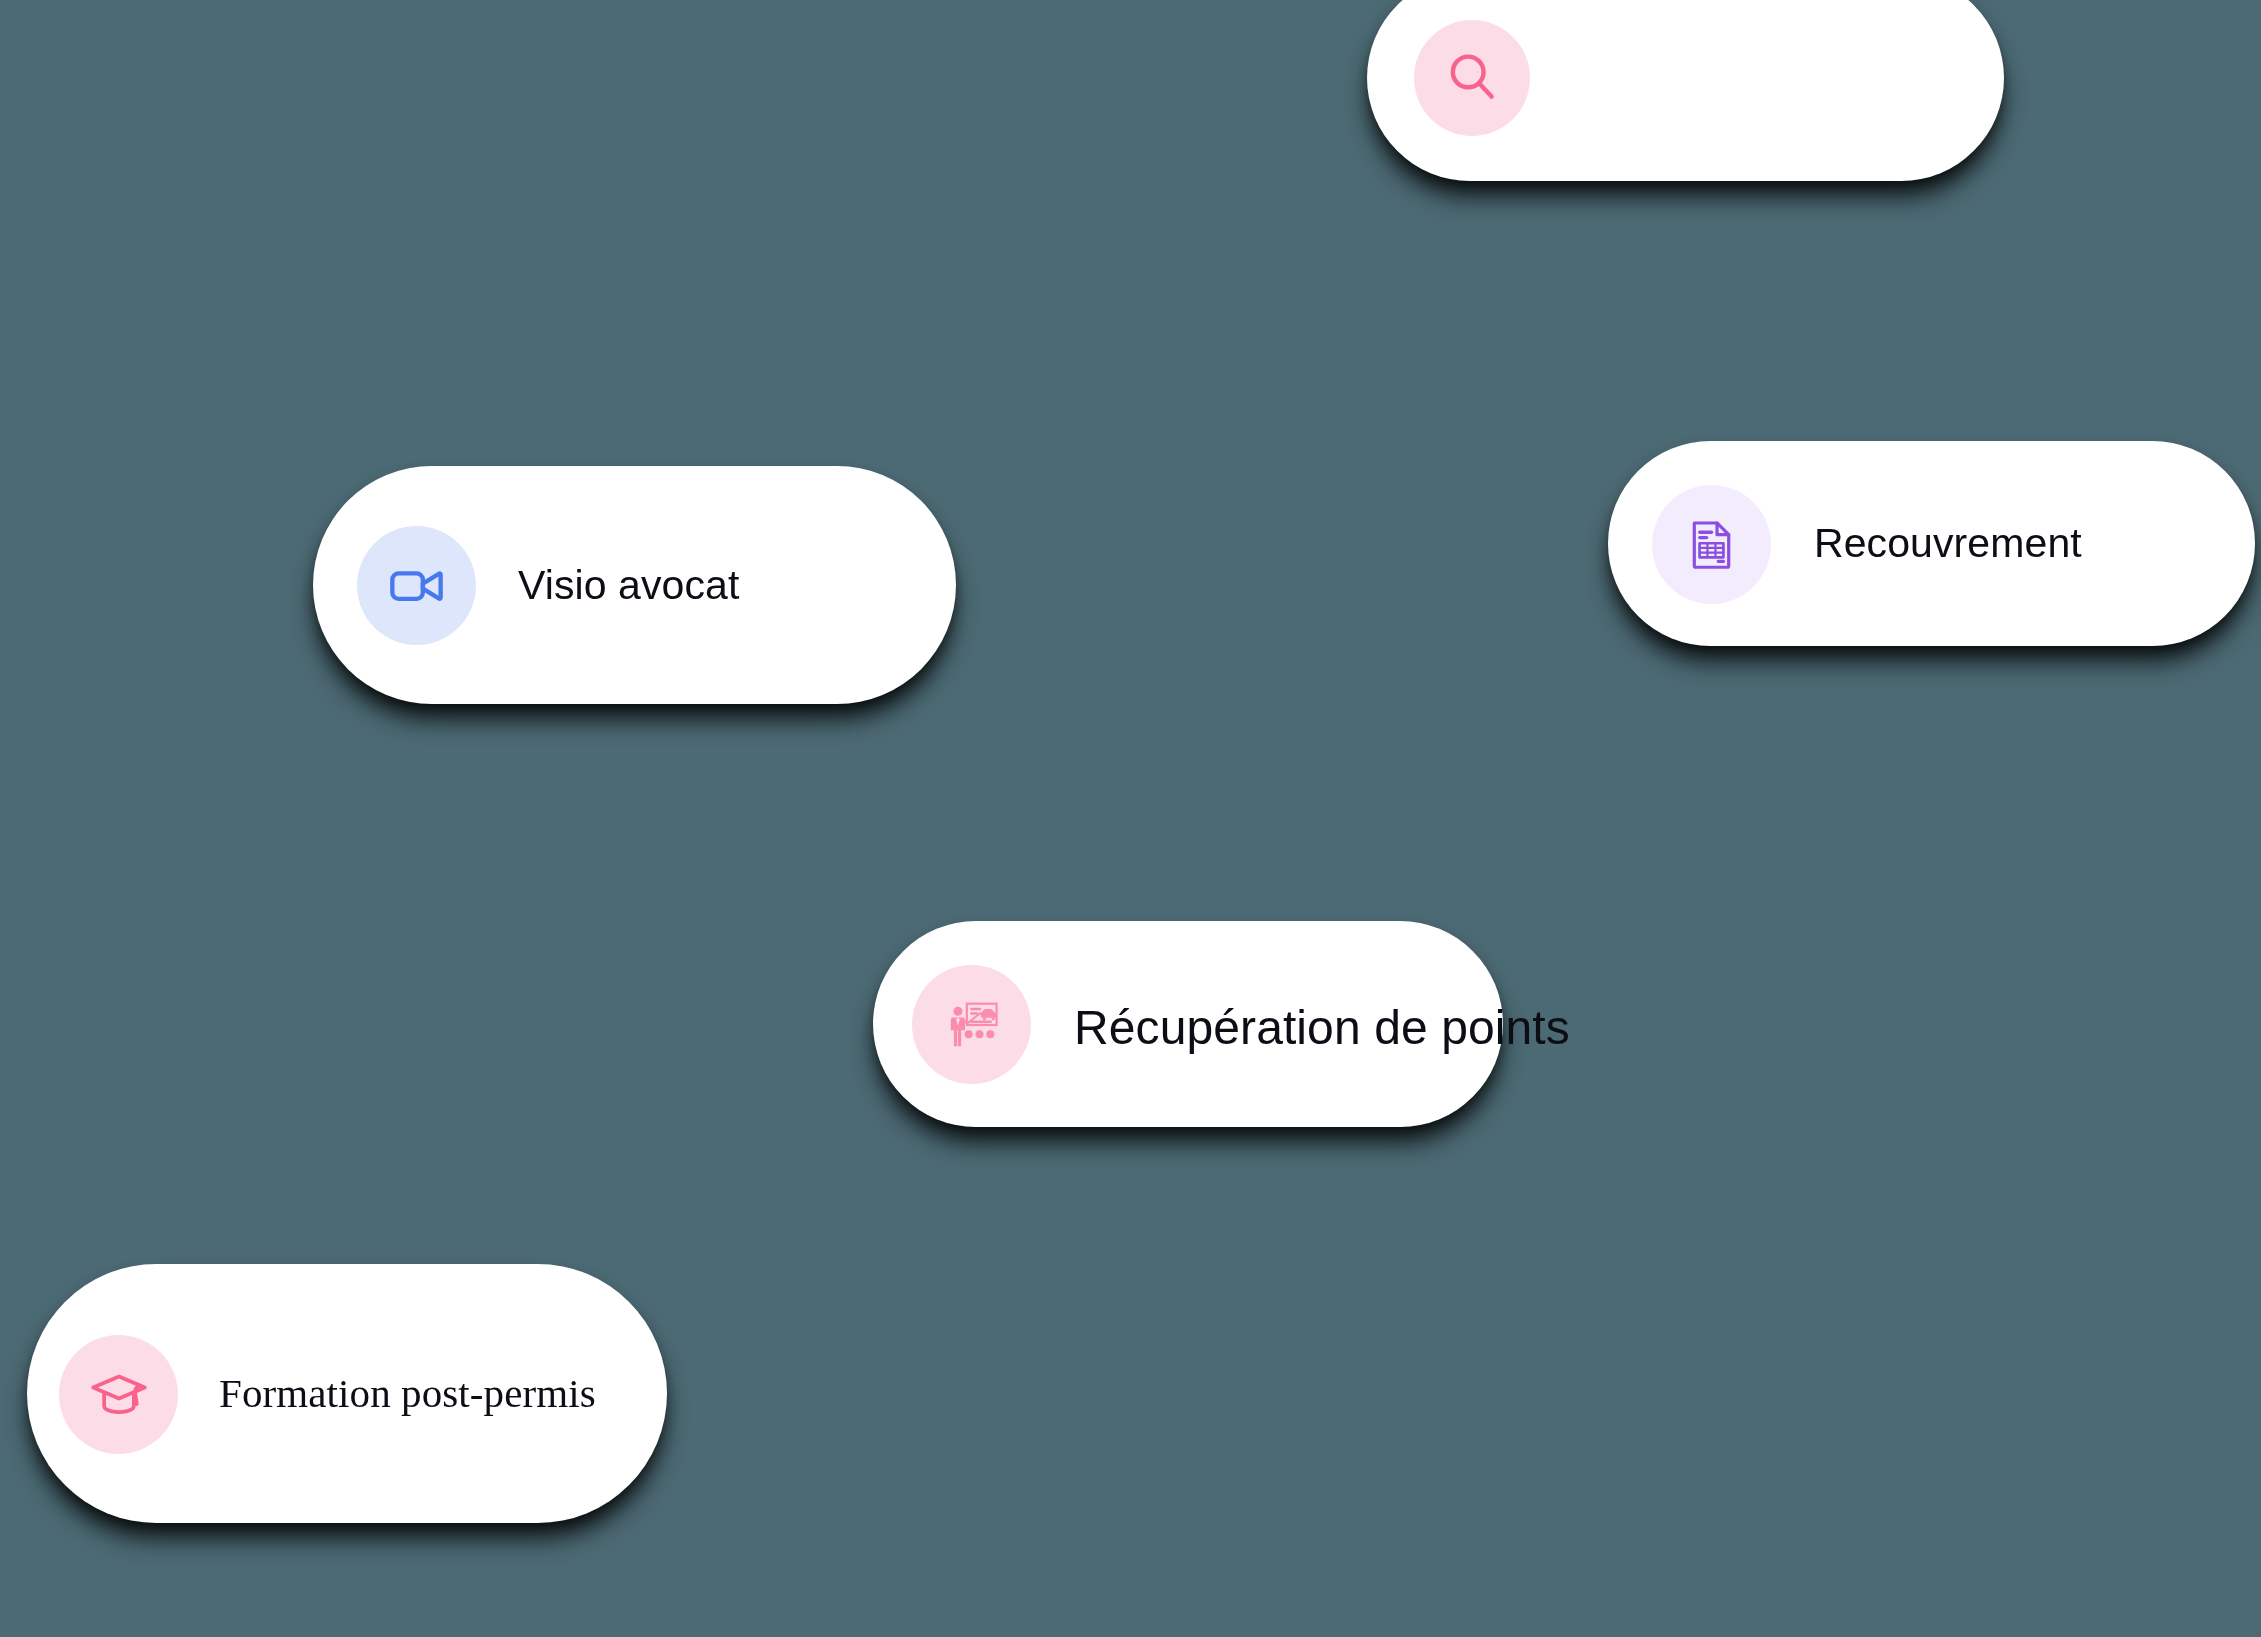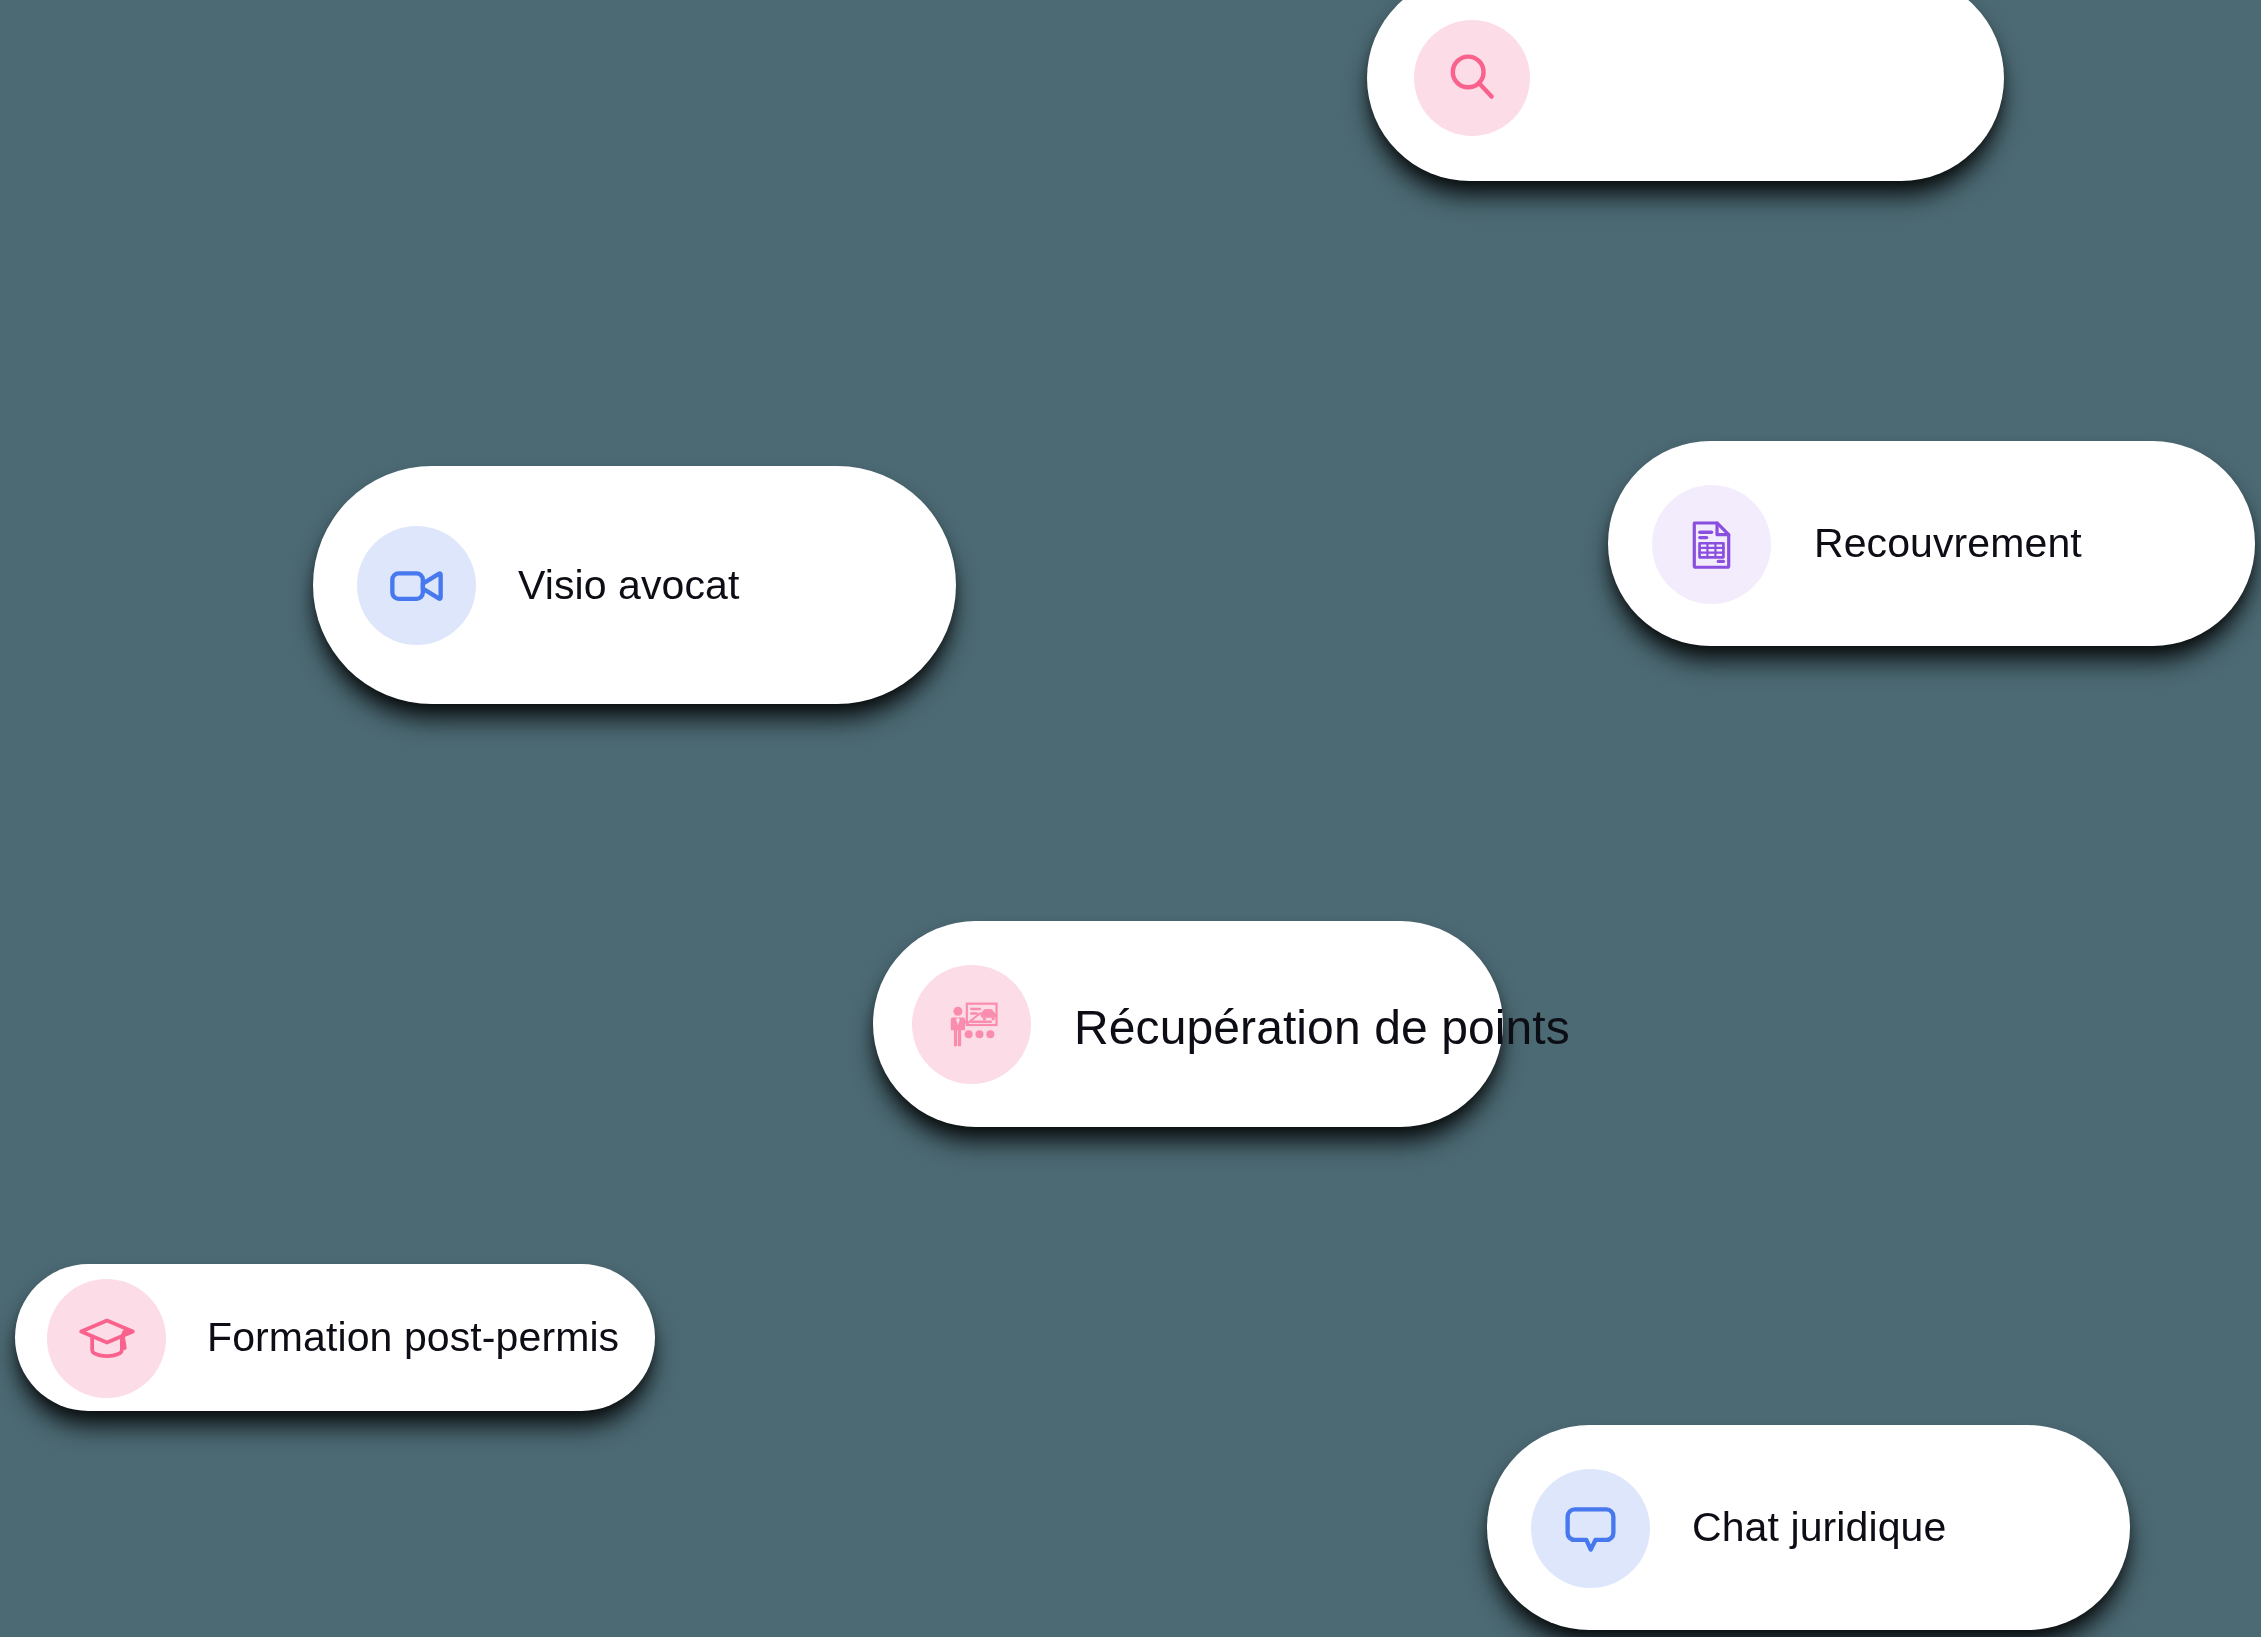--- a/index.html
+++ b/index.html
@@ -137,24 +137,25 @@
   }
   #pill-recuperation .pill-label {
     left: 201px;
     top: 50%;
     margin-top: -20.5px;
     font-size: 48px;
   }
 
   
   #pill-formation {
-    left: 15px;
+    left: 27px;
     top: 1264px;
     width: 640px;
-    height: 147px;
+    height: 259px;
+    font-family: Liberation Serif, serif;
   }
   #pill-formation .icon-badge {
     left: 32px;
     top: 50%;
     margin-top: -59px;
     width: 119px;
     height: 119px;
     background: #FCDCE6;
   }
   #pill-formation .pill-label {
@@ -266,24 +267,15 @@
     <span class="icon-badge">
       <svg width="62" height="62" viewBox="0 0 48 48" fill="none" stroke="#F8628C" stroke-width="2.9" stroke-linecap="round" stroke-linejoin="round">
         <path d="M24 10.5 L44 19 L24 27.5 L4 19 Z"></path>
         <path d="M12.5 23 v10.2 c0 1.1 0.7 2 1.8 2.7 C17 37.4 20.3 38 24 38 c3.7 0 7-0.6 9.7-2.1 1.1-0.7 1.8-1.6 1.8-2.7 V23"></path>
         <path d="M39.8 17.8 c-1.9 0.6 -3.4 2 -3.4 4.6 0 3.3 1.3 5.9 1.3 9.4"></path>
       </svg>
     </span>
     <span class="pill-label">Formation post-permis</span>
   </div>
 
-  <div class="pill" id="pill-chat">
-    <span class="icon-badge">
-      <svg width="61" height="61" viewBox="0 0 48 48" fill="none" stroke="#4778EE" stroke-width="3.4" stroke-linecap="round" stroke-linejoin="round">
-        <path d="M11.5 9 h25 a5.5 5.5 0 0 1 5.5 5.5 v13 a5.5 5.5 0 0 1 -5.5 5.5 h-8.6
-                 l-3.7 7.6 l-3.5 -7.6 h-9.2 a5.5 5.5 0 0 1 -5.5 -5.5 v-13 a5.5 5.5 0 0 1 5.5 -5.5 Z"></path>
-      </svg>
-    </span>
-    <span class="pill-label">Chat juridique</span>
-  </div>
 
 </div>
 
 
 </body></html>

